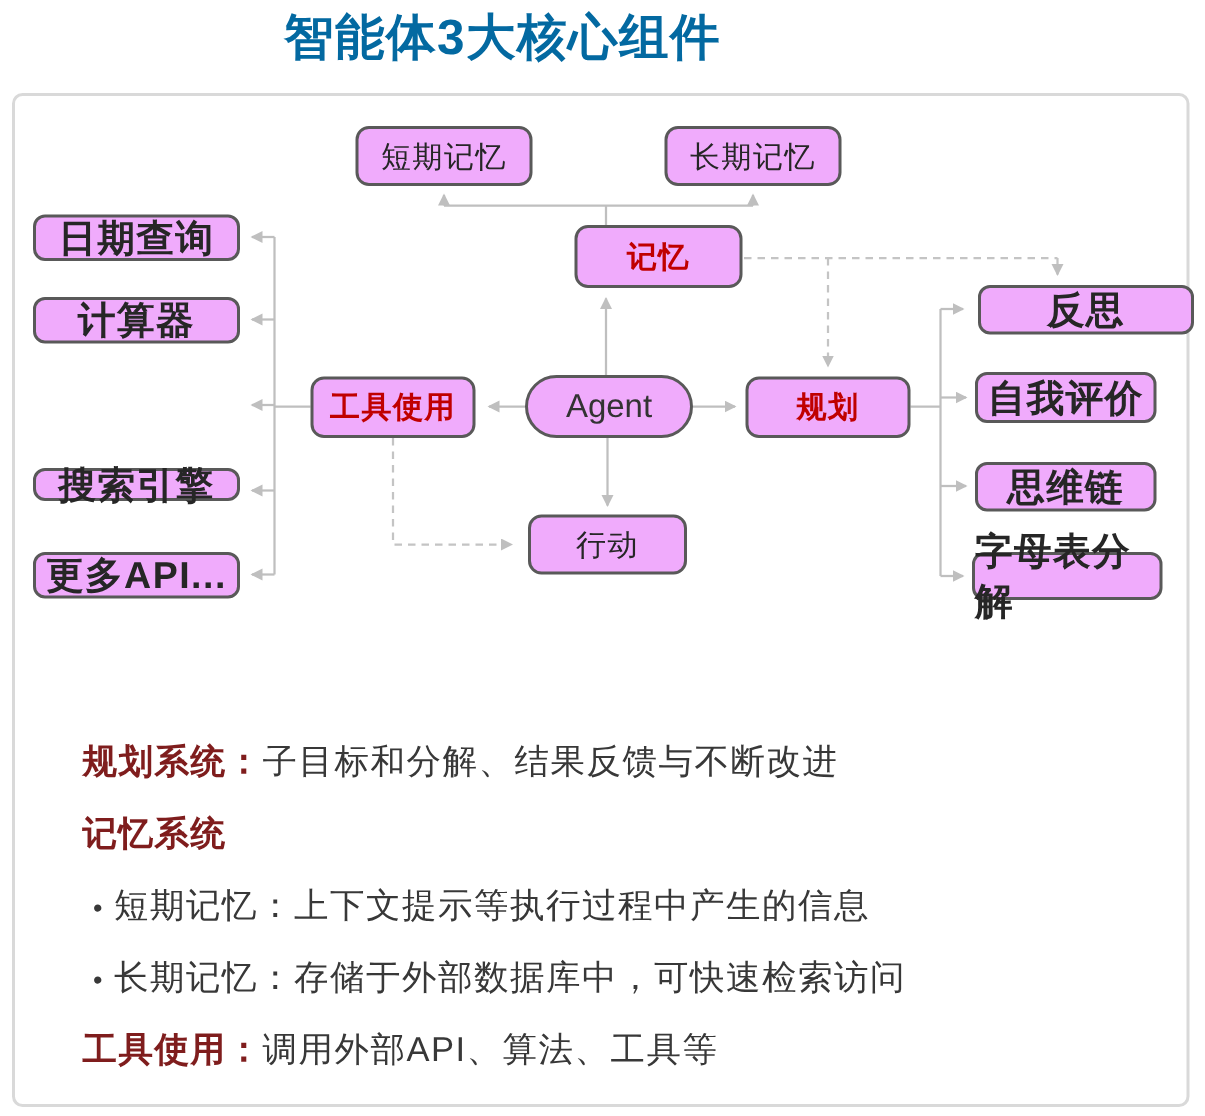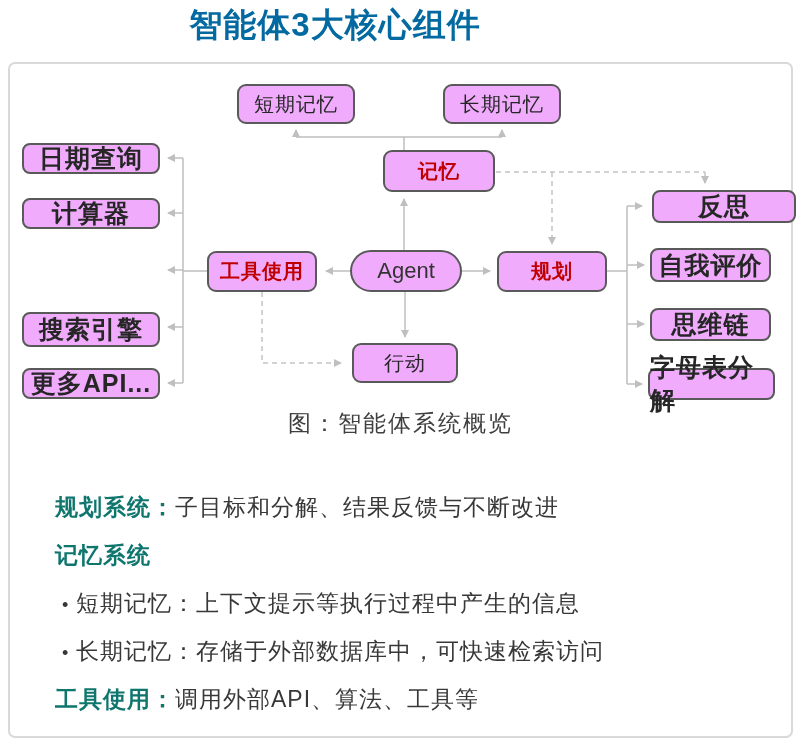--- a/index.html
+++ b/index.html
@@ -20,21 +20,21 @@
           background:#f0abfc; border:2.5px solid var(--node-border); border-radius:9px;
           font-size:20px; color:#262626; letter-spacing:1px; }
   .node.red { color:var(--accent); font-weight:700; }
   .node.pill { border-radius:21px; font-size:22px; color:#333; letter-spacing:0; }
   .node.small { font-size:25px; border-width:2.5px; border-radius:8px;font-weight:bold; }
 
   .caption { position:absolute; left:8px; top:408px; width:785px; text-align:center;
              font-size:23px; color:#3f3f3f; letter-spacing:2px; z-index:2; }
 
   .txt { position:absolute; font-size:23px; color:#383838; white-space:nowrap; z-index:2; letter-spacing:1px; }
-  .txt b { color:#0f766e; font-weight:700; }
+  .txt b { color:#7f1d1d; font-weight:700; }
   .bullet-marker { display:inline-block; width:14px; font-size:18px; color:#383838; }
 </style>
 </head>
 <body>
 
 <div class="page">
 
   <div class="title">智能体3大核心组件</div>
 
   <div class="container"></div>
@@ -83,29 +83,28 @@
   <div class="node" style="left:443px;top:84px;width:118px;height:40px;">长期记忆</div>
   <div class="node red" style="left:348px;top:150px;width:112px;height:42px;margin-left:35px;">记忆</div>
 
   <div class="node red" style="left:207px;top:251px;width:110px;height:41px;">工具使用</div>
   <div class="node pill" style="left:350px;top:250px;width:112px;height:42px;">Agent</div>
   <div class="node red" style="left:497px;top:251px;width:110px;height:41px;">规划</div>
   <div class="node" style="left:352px;top:343px;width:106px;height:40px;">行动</div>
 
   <div class="node small" style="left:22px;top:143px;width:138px;height:31px;">日期查询</div>
   <div class="node small" style="left:22px;top:198px;width:138px;height:31px;">计算器</div>
-  <div class="node small" style="left:22px;top:312px;width:138px;height:35px;">搜索引擎</div>
+  <div class="node small" style="left:22px;top:312px;width:138px;height:22px;">搜索引擎</div>
   <div class="node small" style="left:22px;top:368px;width:138px;height:31px;">更多API...</div>
 
   <div class="node small" style="left:640px;top:190px;width:144px;height:33px;margin-left:12px;">反思</div>
   <div class="node small" style="left:650px;top:248px;width:121px;height:34px;">自我评价</div>
   <div class="node small" style="left:650px;top:308px;width:121px;height:33px;">思维链</div>
   <div class="node small" style="left:648px;top:368px;width:127px;height:32px;">字母表分解</div>
 
-  <div class="caption">图：智能体系统概览</div>
 
   <div class="txt" style="left:55px;top:492px;"><b>规划系统：</b><span>子目标和分解、结果反馈与不断改进</span></div>
 
   <div class="txt" style="left:55px;top:540px;"><b>记忆系统</b></div>
 
   <div class="txt" style="left:62px;top:588px;"><span class="bullet-marker">•</span><span>短期记忆：上下文提示等执行过程中产生的信息</span></div>
 
   <div class="txt" style="left:62px;top:636px;"><span class="bullet-marker">•</span><span>长期记忆：存储于外部数据库中，可快速检索访问</span></div>
 
   <div class="txt" style="left:55px;top:684px;"><b>工具使用：</b><span>调用外部API、算法、工具等</span></div>

